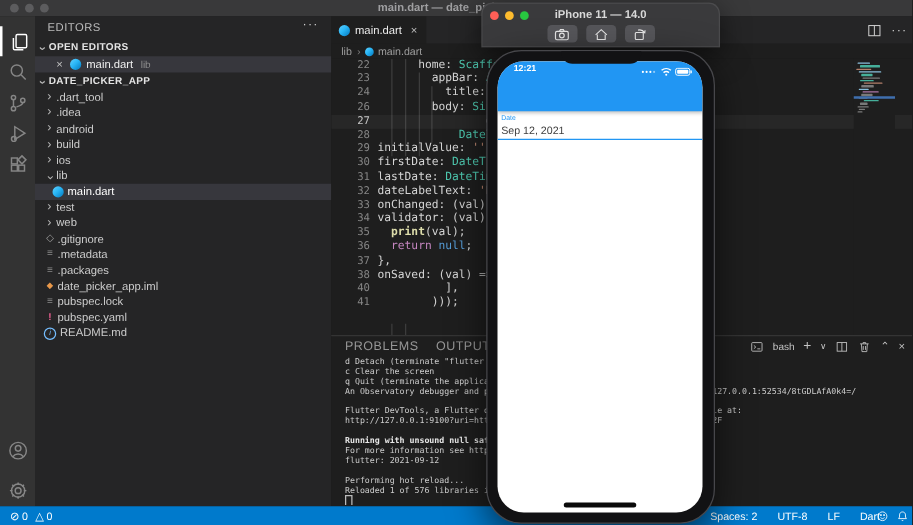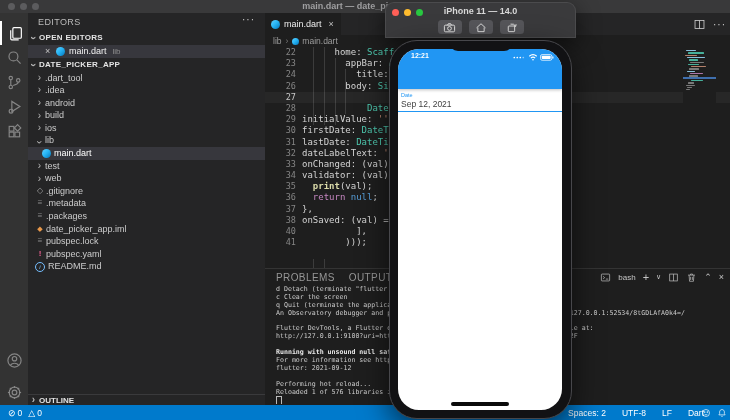--- a/index.html
+++ b/index.html
@@ -264,23 +264,20 @@
         </div>
         <div class="trow">
           <span class="ficon ic-yaml">!</span>
           <span>pubspec.yaml</span>
         </div>
         <div class="trow">
           <span class="info-circ">i</span>
           <span>README.md</span>
         </div>
       </div>
-    <div id="outline-row">
-      <span class="chev">›</span><span>OUTLINE</span>
-    </div>
   </div>
 
   <div id="tabstrip" class="abs">
     <div id="tab-main">
       <span class="dart-dot"></span>
       <span>main.dart</span>
       <span class="close">×</span>
     </div>
     <div id="editor-actions">
       <svg width="13" height="13" viewBox="0 0 16 16">

